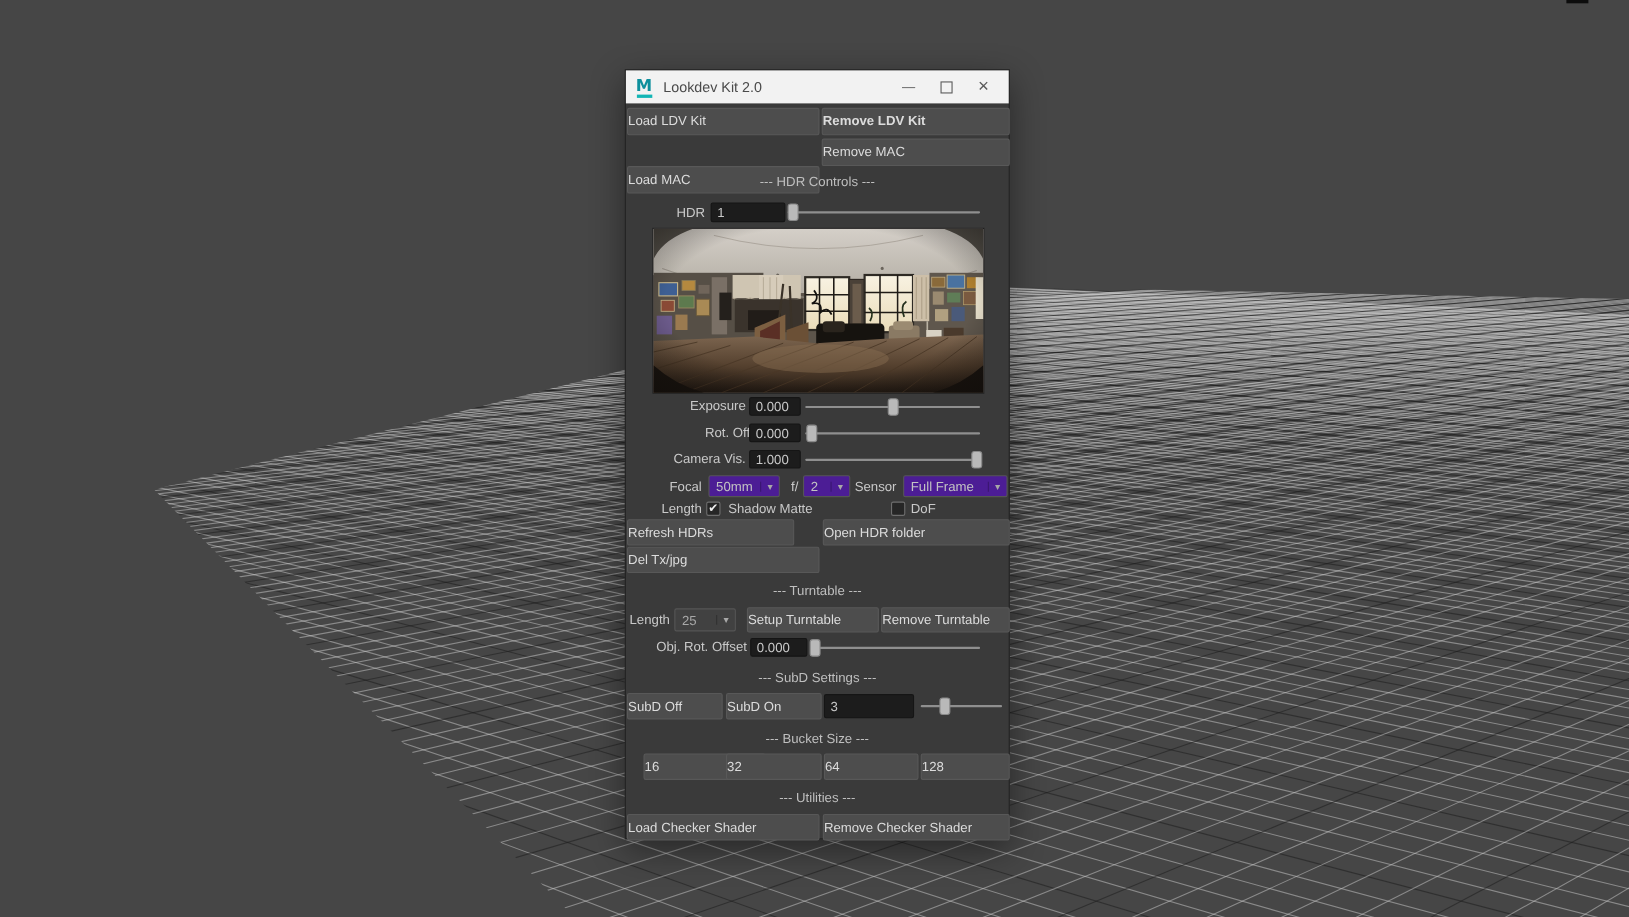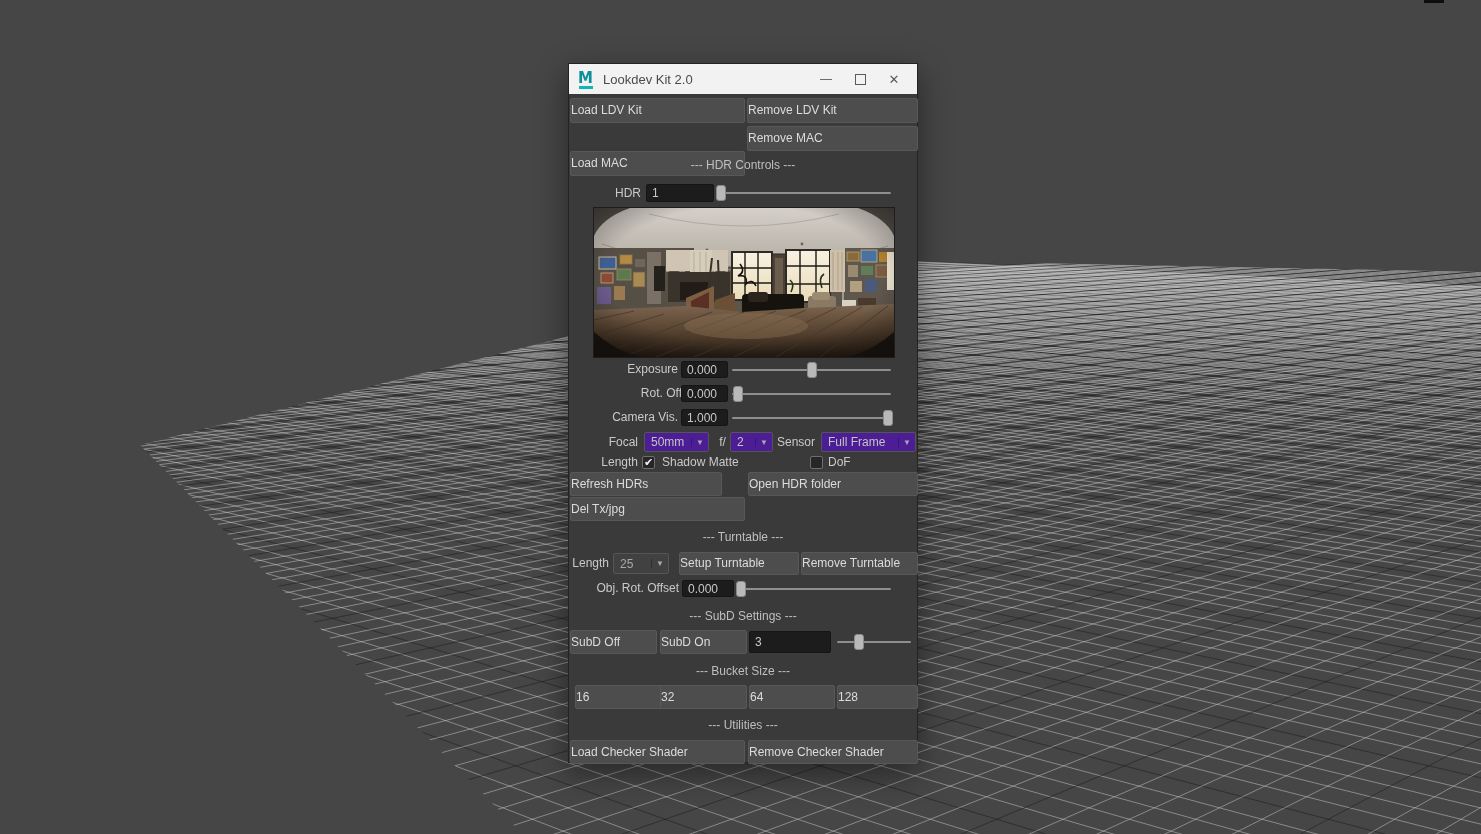--- a/index.html
+++ b/index.html
@@ -458,21 +458,21 @@
       <span class="wc">
           <span class="maxbox"></span>
         </span>
       <span class="wc cls">✕</span>
     </div>
 
     <div class="body">
 
       <div class="row" style="top:4px;height:25px;">
         <div class="btn" style="left:1px;width:175px;line-height:23px;">Load LDV Kit</div>
-        <div class="btn" style="left:178px;width:171px;line-height:23px;">Remove LDV Kit</div>
+        <div class="btn" style="left:178px;width:171px;line-height:23px;font-weight:bold;">Remove LDV Kit</div>
       </div>
       <div class="row" style="top:32px;height:25px;">
         <div class="btn" style="left:1px;width:175px;line-height:23px;margin-top:25px;">Load MAC</div>
         <div class="btn" style="left:178px;width:171px;line-height:23px;">Remove MAC</div>
       </div>
 
       <div class="hdr3" style="top:64px;">--- HDR Controls ---</div>
 
       <div class="row" style="top:90px;height:18px;">
         <span class="lbl" style="left:0;width:72px;text-align:right;line-height:18px;">HDR</span>
@@ -684,21 +684,21 @@
         <div class="btn" style="left:91px;width:87px;line-height:22px;">SubD On</div>
         <input class="field" style="left: 180px; width: 82px; height: 22px; top: 1px;" value="3">
         <div class="slider" style="left:268px;width:74px;height:24px;">
           <div class="track"></div>
           <div class="handle" style="left: calc(30% - 5px);"></div>
         </div>
       </div>
 
       <div class="hdr3" style="top:570px;">--- Bucket Size ---</div>
       <div class="row" style="top:591px;height:24px;">
-        <div class="btn" style="left:6px;width:111px;line-height:22px;">16</div>
+        <div class="btn" style="left:16px;width:111px;line-height:22px;">16</div>
         <div class="btn" style="left:91px;width:87px;line-height:22px;">32</div>
         <div class="btn" style="left:180px;width:86px;line-height:22px;">64</div>
         <div class="btn" style="left:268px;width:81px;line-height:22px;">128</div>
       </div>
 
       <div class="hdr3" style="top:624px;">--- Utilities ---</div>
       <div class="row" style="top:646px;height:24px;">
         <div class="btn" style="left:1px;width:175px;line-height:22px;">Load Checker Shader</div>
         <div class="btn" style="left:179px;width:170px;line-height:22px;">Remove Checker Shader</div>
       </div>

